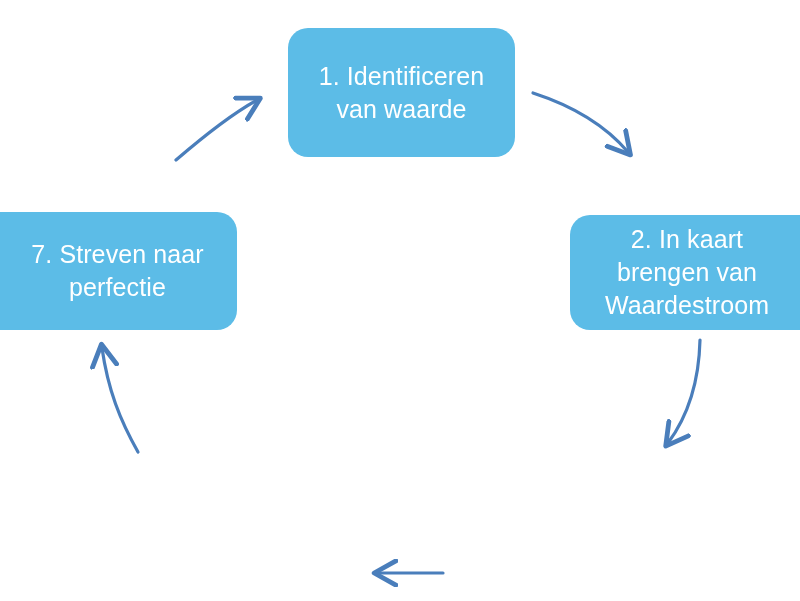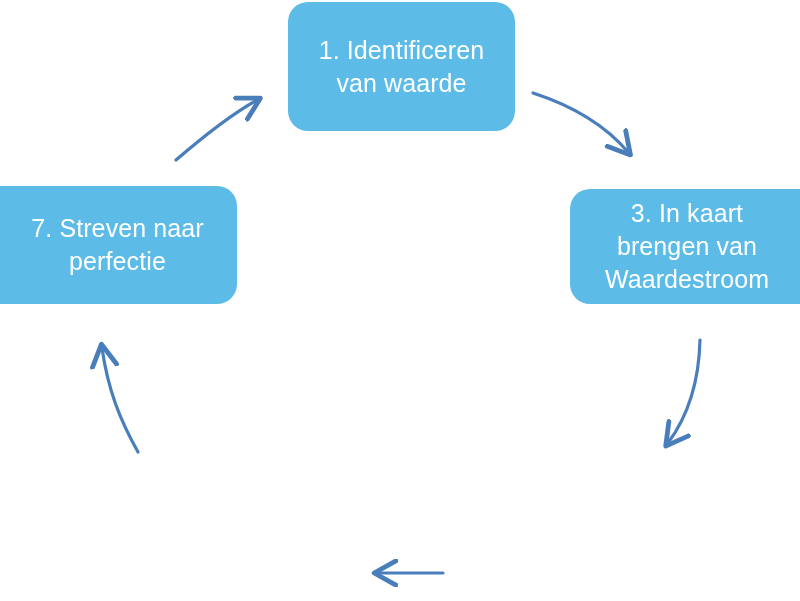--- a/index.html
+++ b/index.html
@@ -36,20 +36,21 @@
     align-items: center;
     justify-content: center;
     text-align: center;
     font-size: 25px;
     line-height: 1.32;
     font-weight: 400;
     letter-spacing: 0.1px;
     padding: 4px 10px;
     white-space: pre-line;
     text-rendering: optimizeLegibility;
+    margin-top: 26px;
   }
   
   .node-1 { left: 288px; top: 2px;   width: 227px; height: 129px; }
   .node-2 { left: 570px; top: 189px; width: 248px; height: 115px; border-radius: 20px; }
   .node-3 { left: 465px; top: 475px; width: 225px; height: 116px; }
   .node-4 { left: 118px; top: 473px; width: 220px; height: 119px; }
   .node-5 { left: -18px; top: 186px; width: 255px; height: 118px; }
   .node-5 .node-label { padding-left: 16px; }
   .node-2 .node-label { padding-right: 14px; }
 </style>
@@ -85,21 +86,21 @@
       <path d="M176,160 C205,135 230,115 257,100" fill="none" stroke="#4a7ebb" stroke-width="3.2" stroke-linecap="round" marker-end="url(#ah)"></path>
     </g>
   </svg>
 
   <div class="node node-1">
     <span class="node-label">1. Identificeren
 van waarde</span>
   </div>
 
   <div class="node node-2">
-    <span class="node-label">3. In kaart
+    <span class="node-label">2. In kaart
 brengen van
 Waardestroom</span>
   </div>
 
 
 
   <div class="node node-5">
     <span class="node-label">7. Streven naar
 perfectie</span>
   </div>

